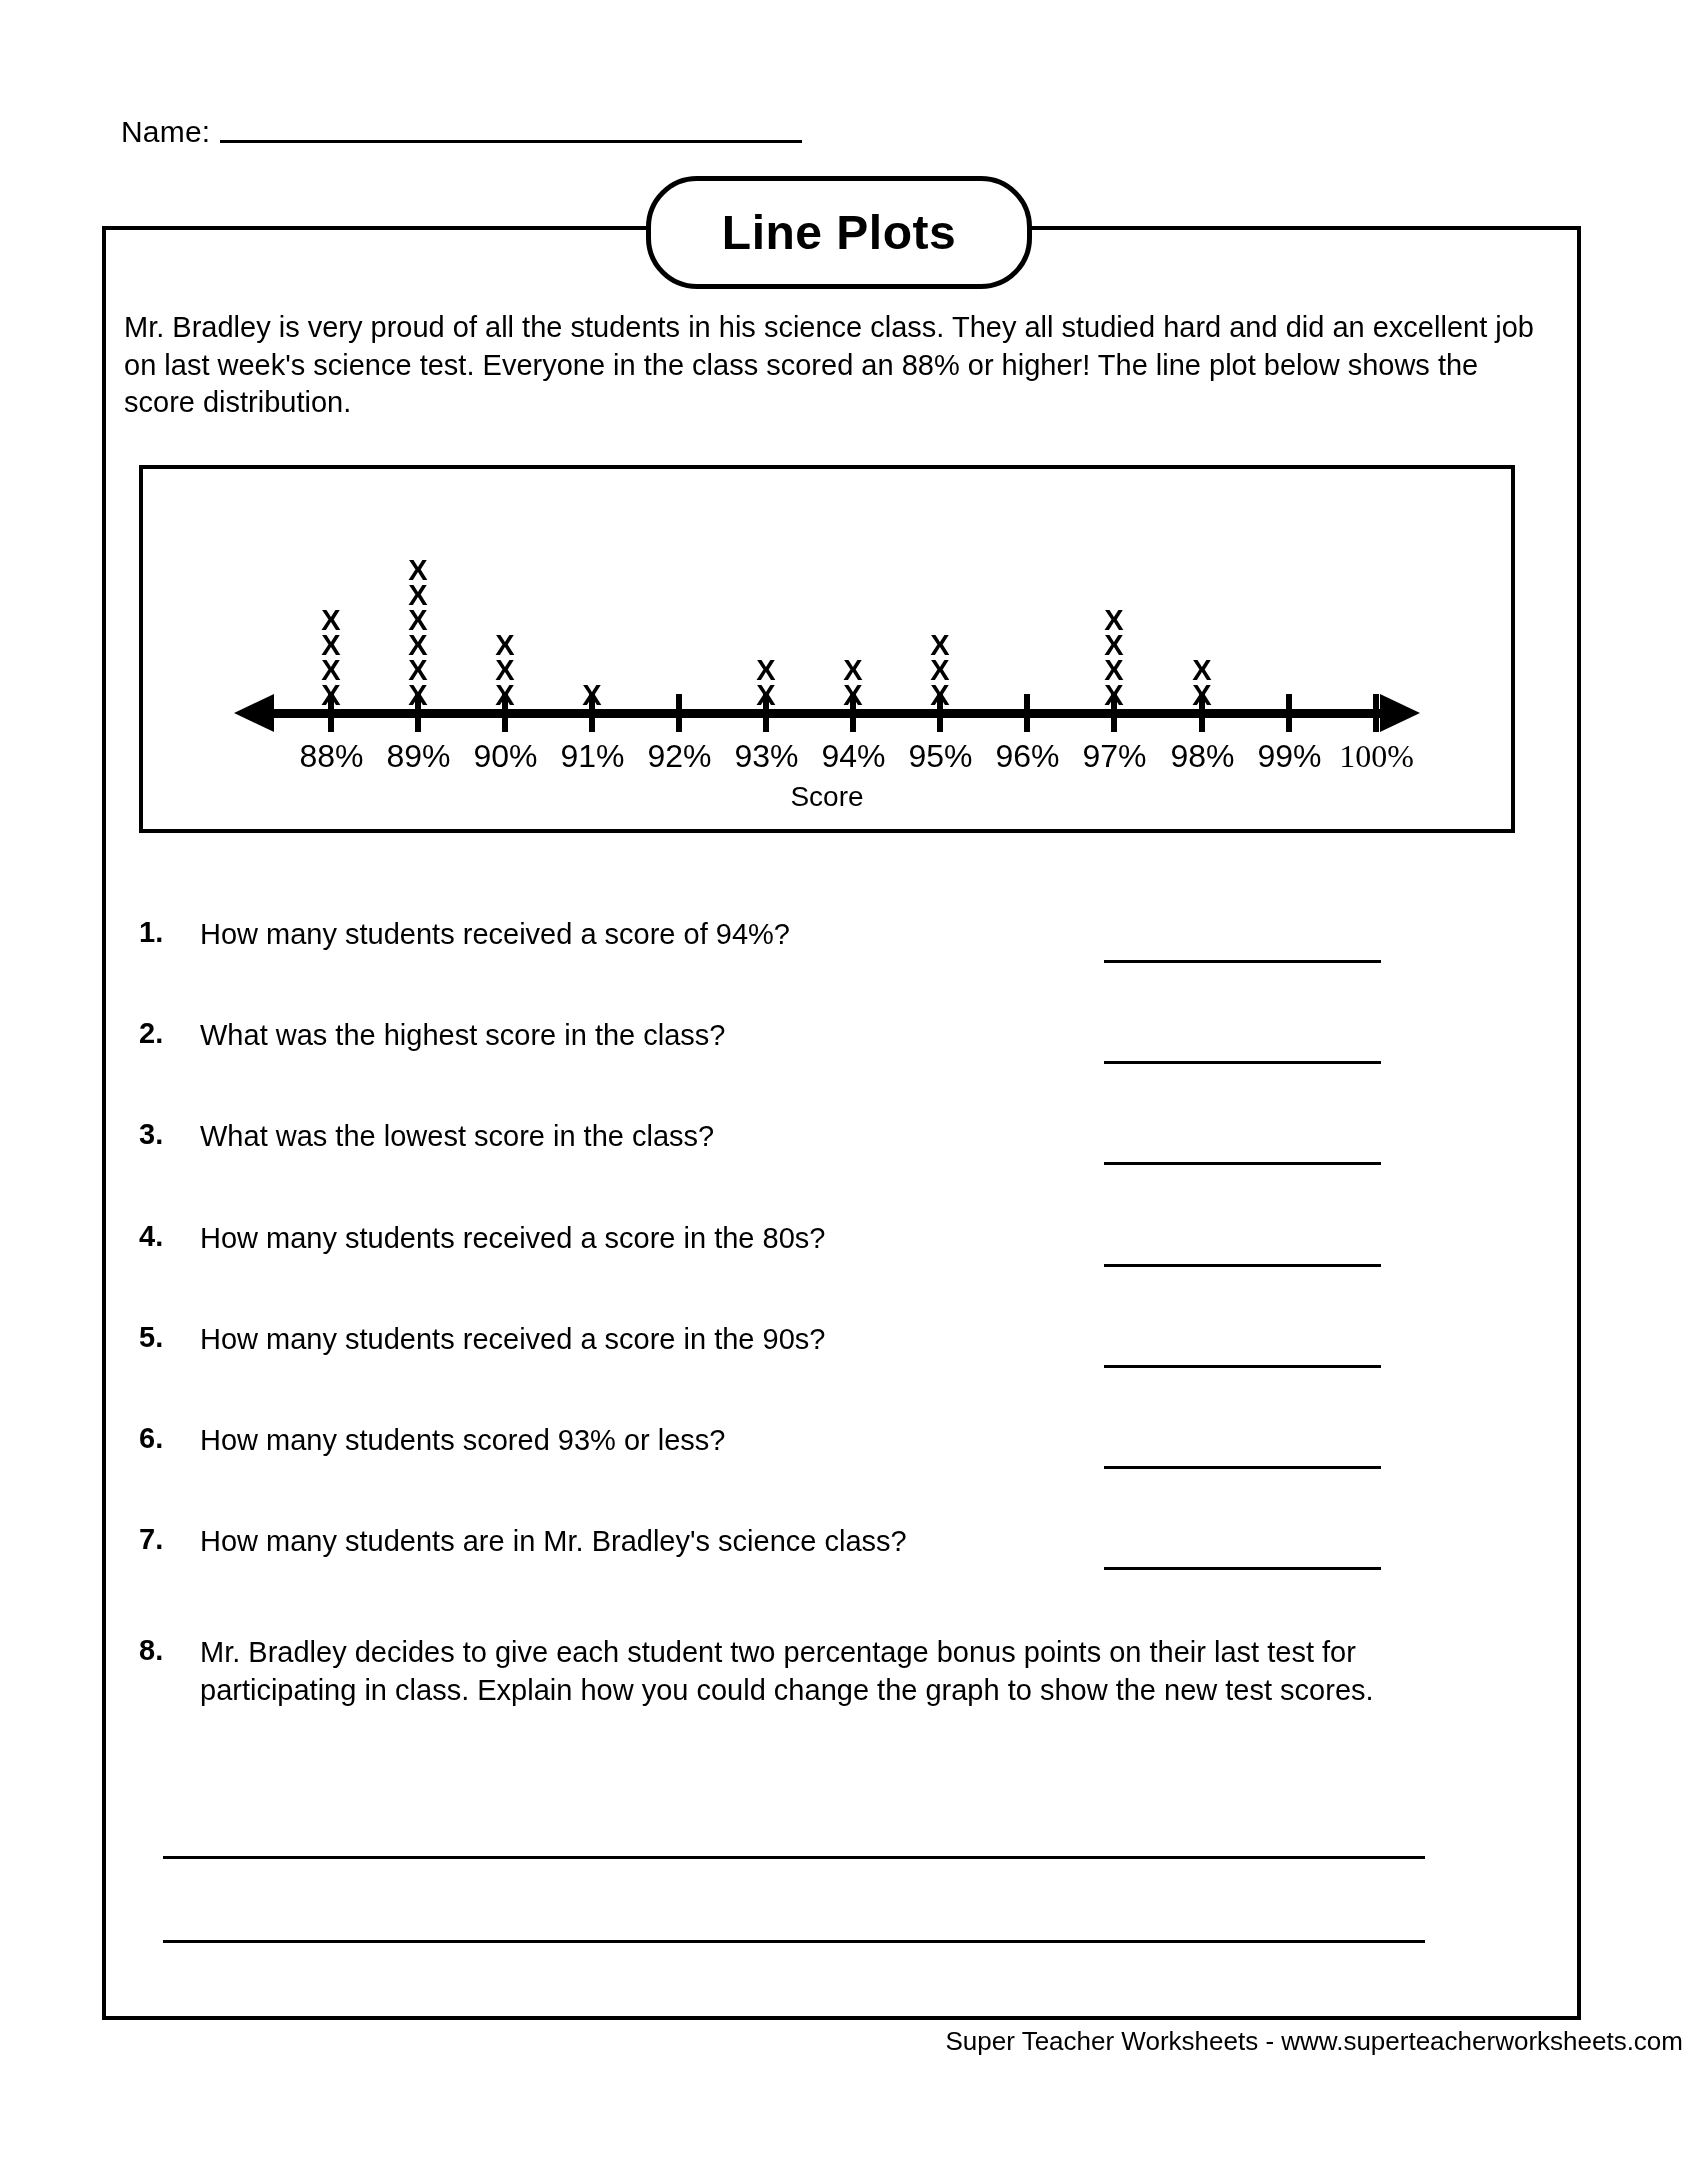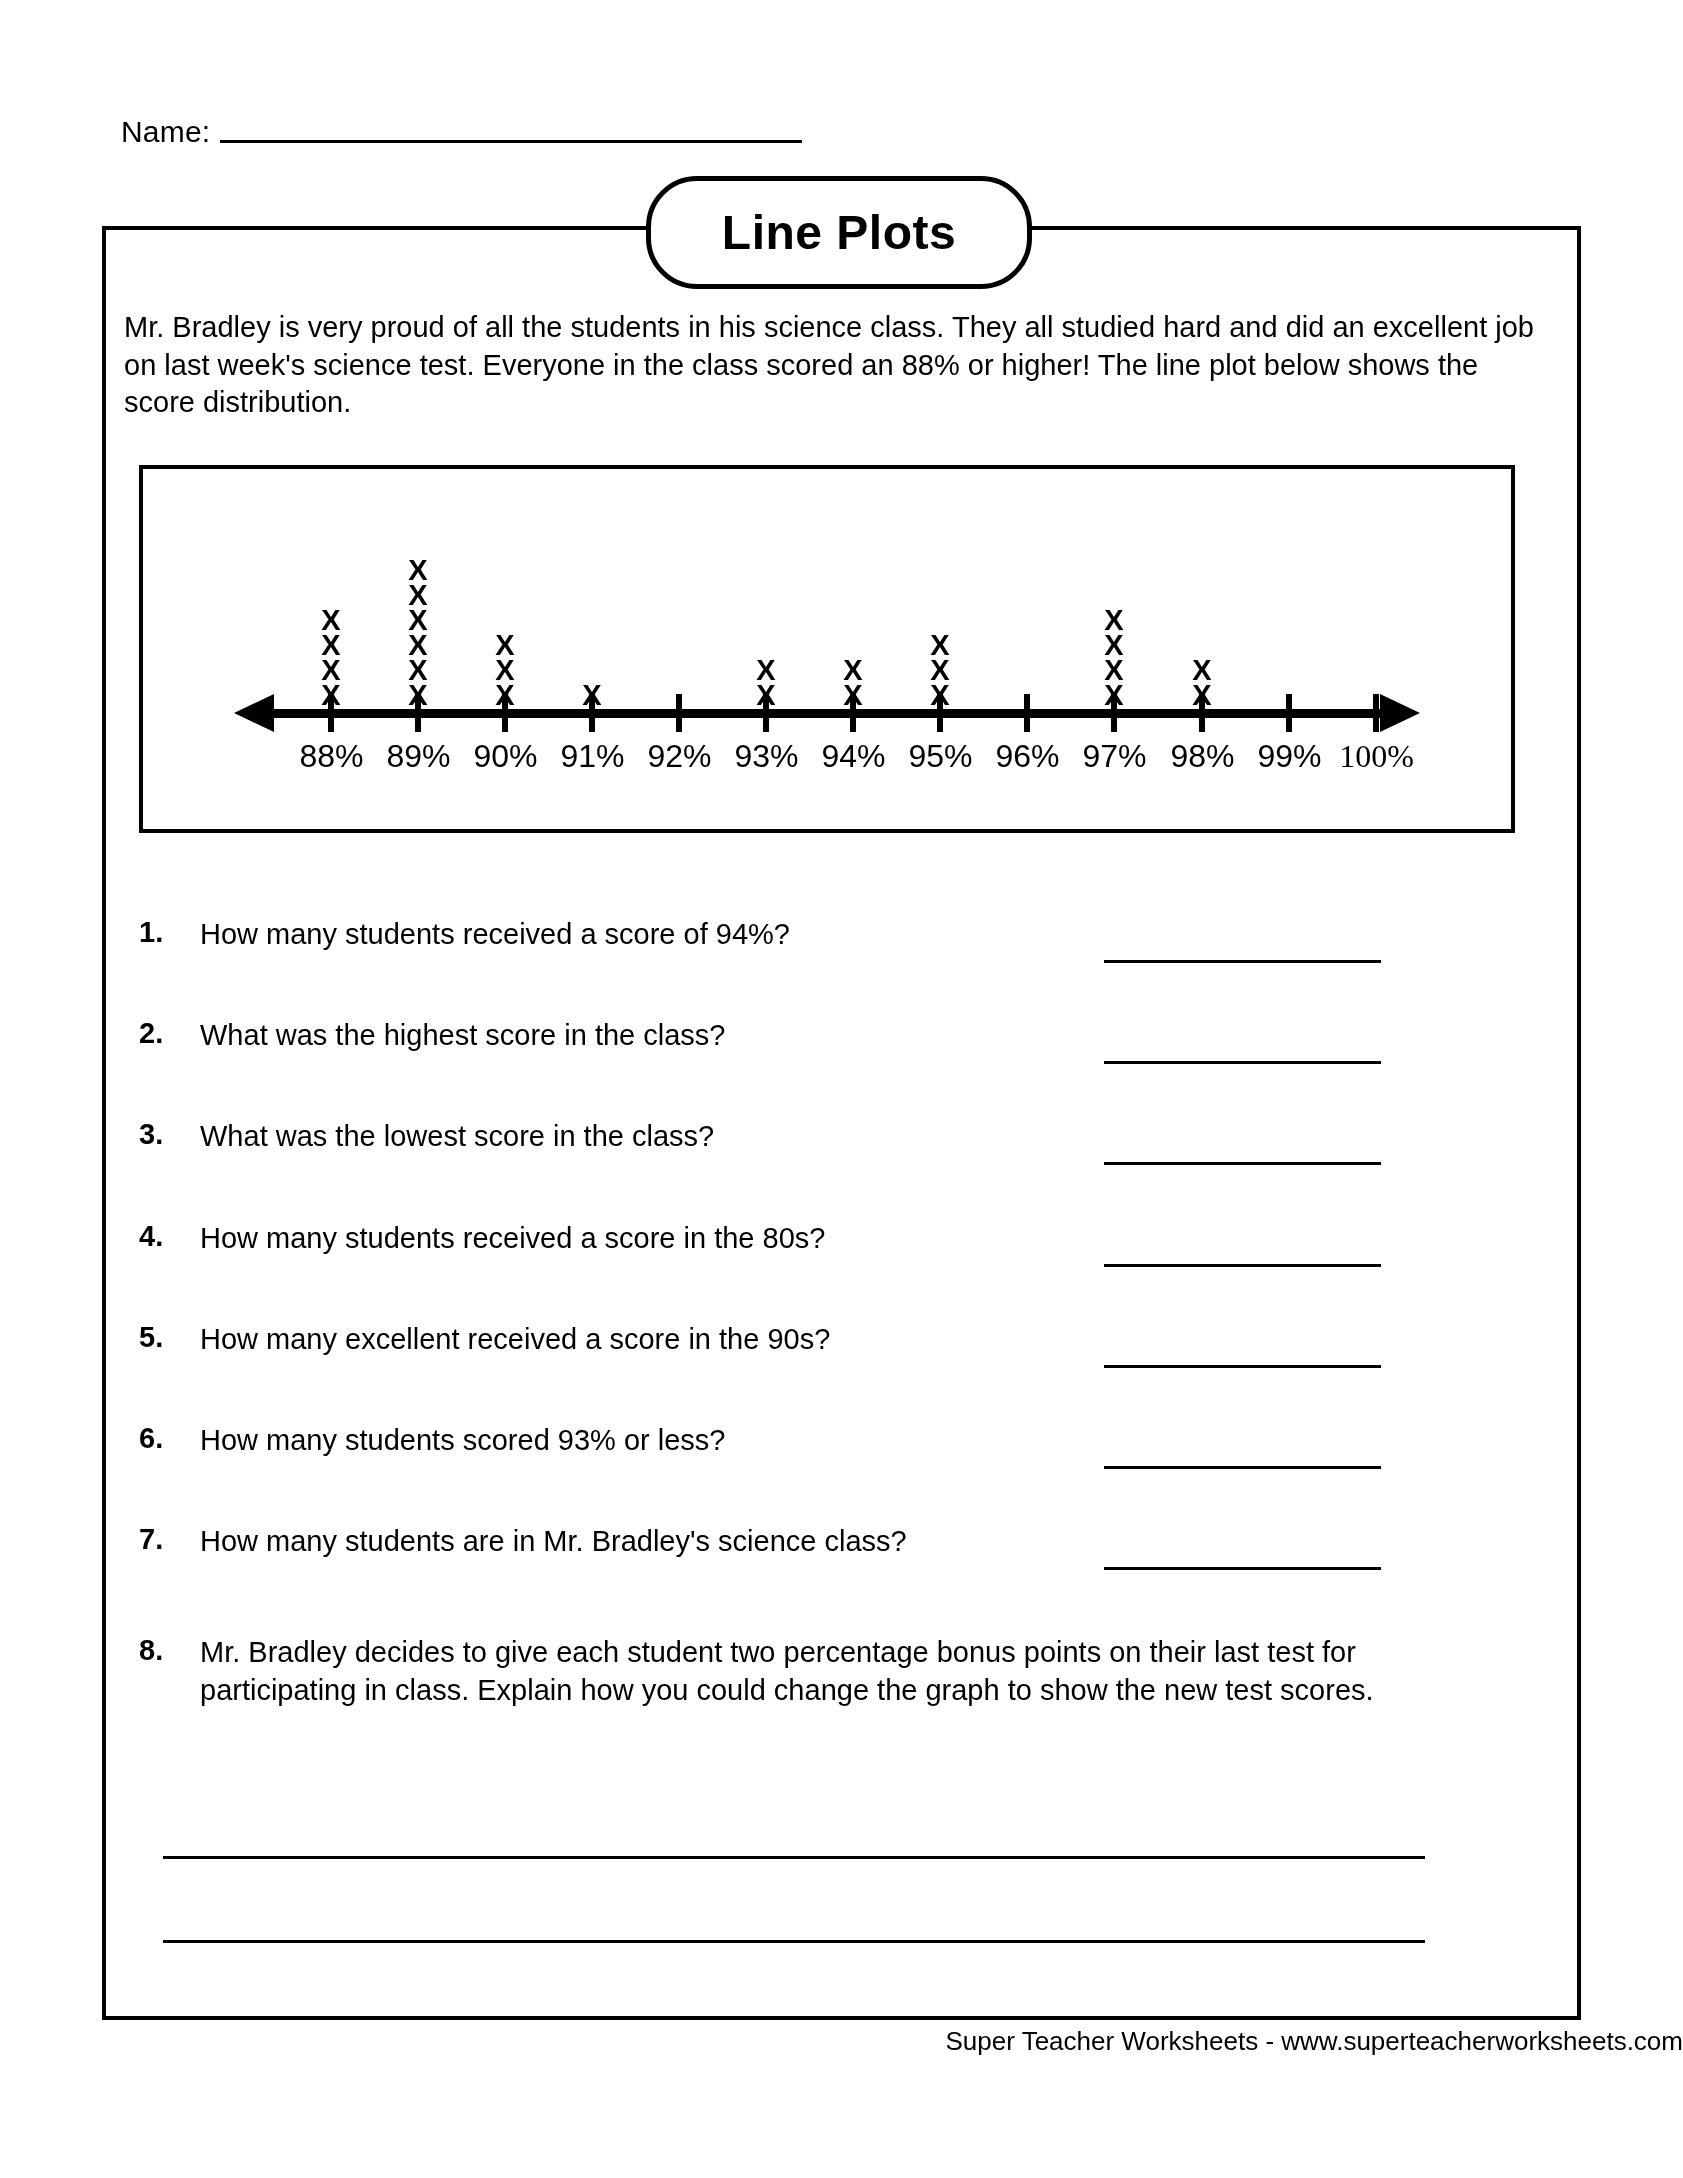--- a/index.html
+++ b/index.html
@@ -289,20 +289,21 @@
       <div class="tick-label" style="left: 1059px;">98%</div>
       <div class="stack" style="left: 1059px;">
         <span class="xmark">X</span>
         <span class="xmark">X</span>
       </div>
       <div class="tick" style="left: 1146px;"></div>
       <div class="tick-label" style="left: 1146px;">99%</div>
       <div class="tick" style="left: 1233px;"></div>
       <div class="tick-label" style="left: 1233px; font-family: Liberation Serif, serif;">100%</div>
     </div>
+  <div id="axis-caption">Score</div>
 </div>
 
 <div id="questions">
     <div class="q-row" style="top: 916px;">
       <span class="q-num">1.</span>
       <span class="q-text" style="width: 990px;">How many students received a score of 94%?</span>
       <span class="q-blank" style="left: 965px; width: 277px; top: 44px;"></span>
     </div>
     <div class="q-row" style="top: 1017px;">
       <span class="q-num">2.</span>
@@ -314,21 +315,21 @@
       <span class="q-text" style="width: 990px;">What was the lowest score in the class?</span>
       <span class="q-blank" style="left: 965px; width: 277px; top: 44px;"></span>
     </div>
     <div class="q-row" style="top: 1220px;">
       <span class="q-num">4.</span>
       <span class="q-text" style="width: 990px;">How many students received a score in the 80s?</span>
       <span class="q-blank" style="left: 965px; width: 277px; top: 44px;"></span>
     </div>
     <div class="q-row" style="top: 1321px;">
       <span class="q-num">5.</span>
-      <span class="q-text" style="width: 990px;">How many excellent received a score in the 90s?</span>
+      <span class="q-text" style="width: 990px;">How many students received a score in the 90s?</span>
       <span class="q-blank" style="left: 965px; width: 277px; top: 44px;"></span>
     </div>
     <div class="q-row" style="top: 1422px;">
       <span class="q-num">6.</span>
       <span class="q-text" style="width: 990px;">How many students scored 93% or less?</span>
       <span class="q-blank" style="left: 965px; width: 277px; top: 44px;"></span>
     </div>
     <div class="q-row" style="top: 1523px;">
       <span class="q-num">7.</span>
       <span class="q-text" style="width: 1020px;">How many students are in Mr. Bradley's science class?</span>

